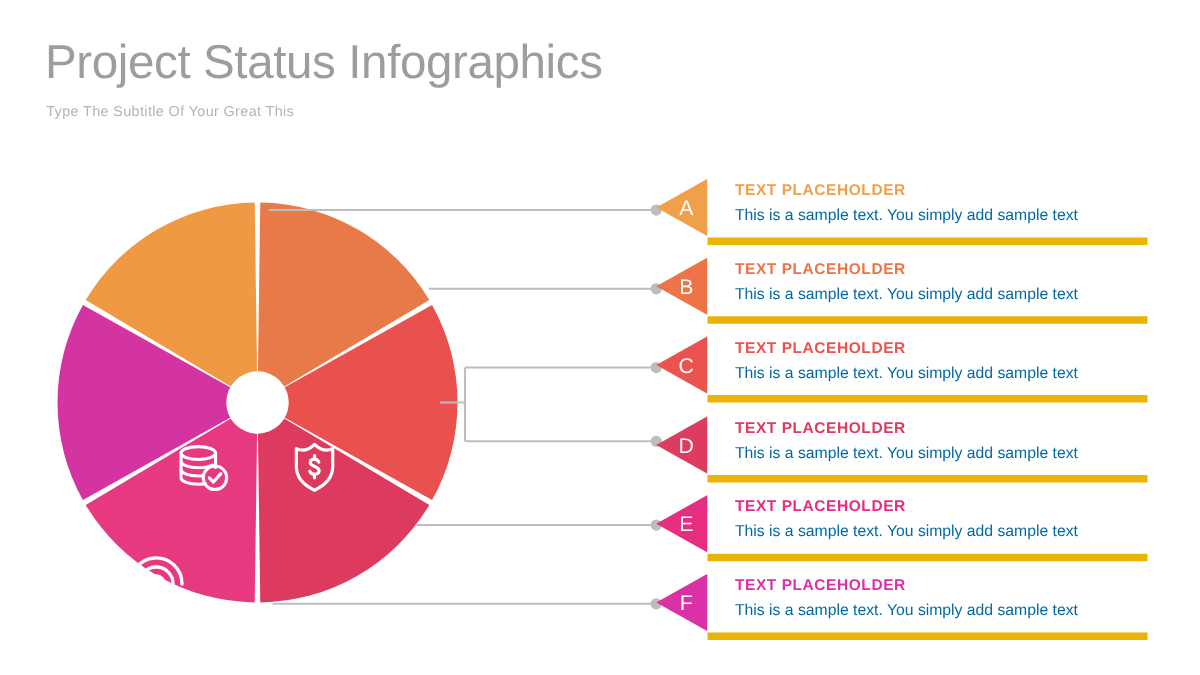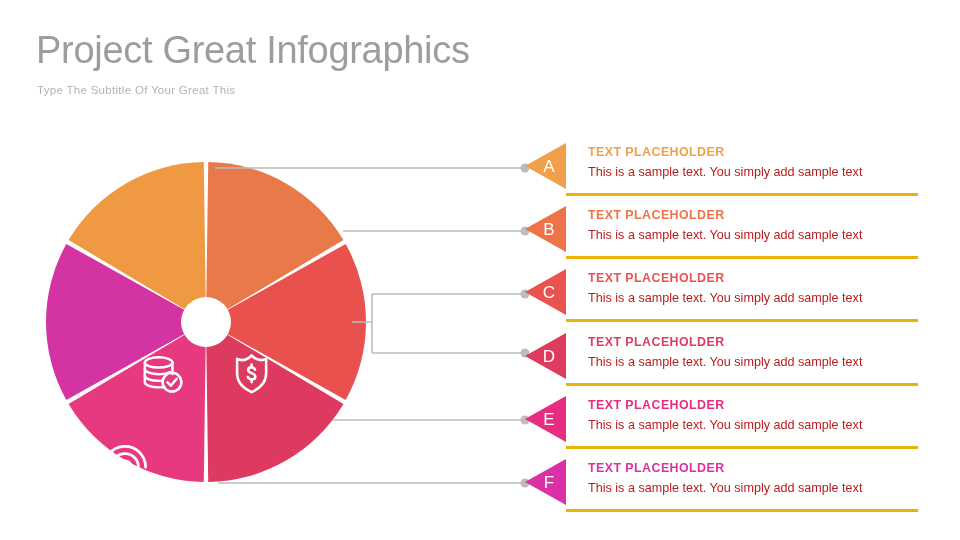--- a/index.html
+++ b/index.html
@@ -29,46 +29,46 @@
   #wheel-svg { display:block; width:352px; height:352px; }
 
   
   #connector-svg { position:absolute; left:0; top:0; width:960px; height:540px; pointer-events:none; }
 
   
   #rows { position:absolute; left:566px; top:137px; width:352px; height:382px; }
   .row {
     position:absolute; left:0; width:352px; height:59px;
     background:#ffffff;
-    border-bottom:3px solid #eab308;
+    border-bottom:6px solid #eab308;
   }
   .row-inner { position:absolute; left:22px; top:7px; right:10px; }
   .row-title {
     font-size:12.4px; font-weight:bold; letter-spacing:0.45px;
     line-height:16px; white-space:nowrap;
   }
   .row-desc {
-    font-size:12.6px; font-weight:400; color:#b91c1c;
+    font-size:12.6px; font-weight:400; color:#0369a1;
     line-height:17px; margin-top:4px; white-space:nowrap;
   }
 
   
   .marker { position:absolute; width:44px; height:52px; }
   .marker svg { display:block; width:44px; height:52px; }
   .marker-letter {
     font-family:"Liberation Sans", sans-serif;
     font-size:17px; fill:#ffffff; font-weight:400;
   }
 </style>
 </head>
 <body>
 
 <div id="stage">
 
-  <div id="page-title">Project Great Infographics</div>
+  <div id="page-title">Project Status Infographics</div>
   <div id="page-subtitle">Type The Subtitle Of Your Great This</div>
 
   <div id="wheel-wrap">
     <svg id="wheel-svg" viewBox="0 0 352 352" xmlns="http://www.w3.org/2000/svg">
       <g id="wheel-slices">
           <path d="M176 176 L178.23394885426325 16.01559615851133 A160 160 0 0 1 313.4335835089063 94.07314162070854 Z" fill="#E87A4A"></path>
           <path d="M176 176 L315.6675323631696 97.94245453780279 A160 160 0 0 1 315.6675323631696 254.0575454621972 Z" fill="#E9514F"></path>
           <path d="M176 176 L313.4335835089063 257.92685837929145 A160 160 0 0 1 178.23394885426325 335.98440384148864 Z" fill="#DC3B5F"></path>
           <path d="M176 176 L173.7660511457368 335.98440384148864 A160 160 0 0 1 38.56641649109372 257.9268583792915 Z" fill="#E6397F"></path>
           <path d="M176 176 L36.332467636830444 254.05754546219723 A160 160 0 0 1 36.33246763683039 97.94245453780287 Z" fill="#D434A2"></path>

